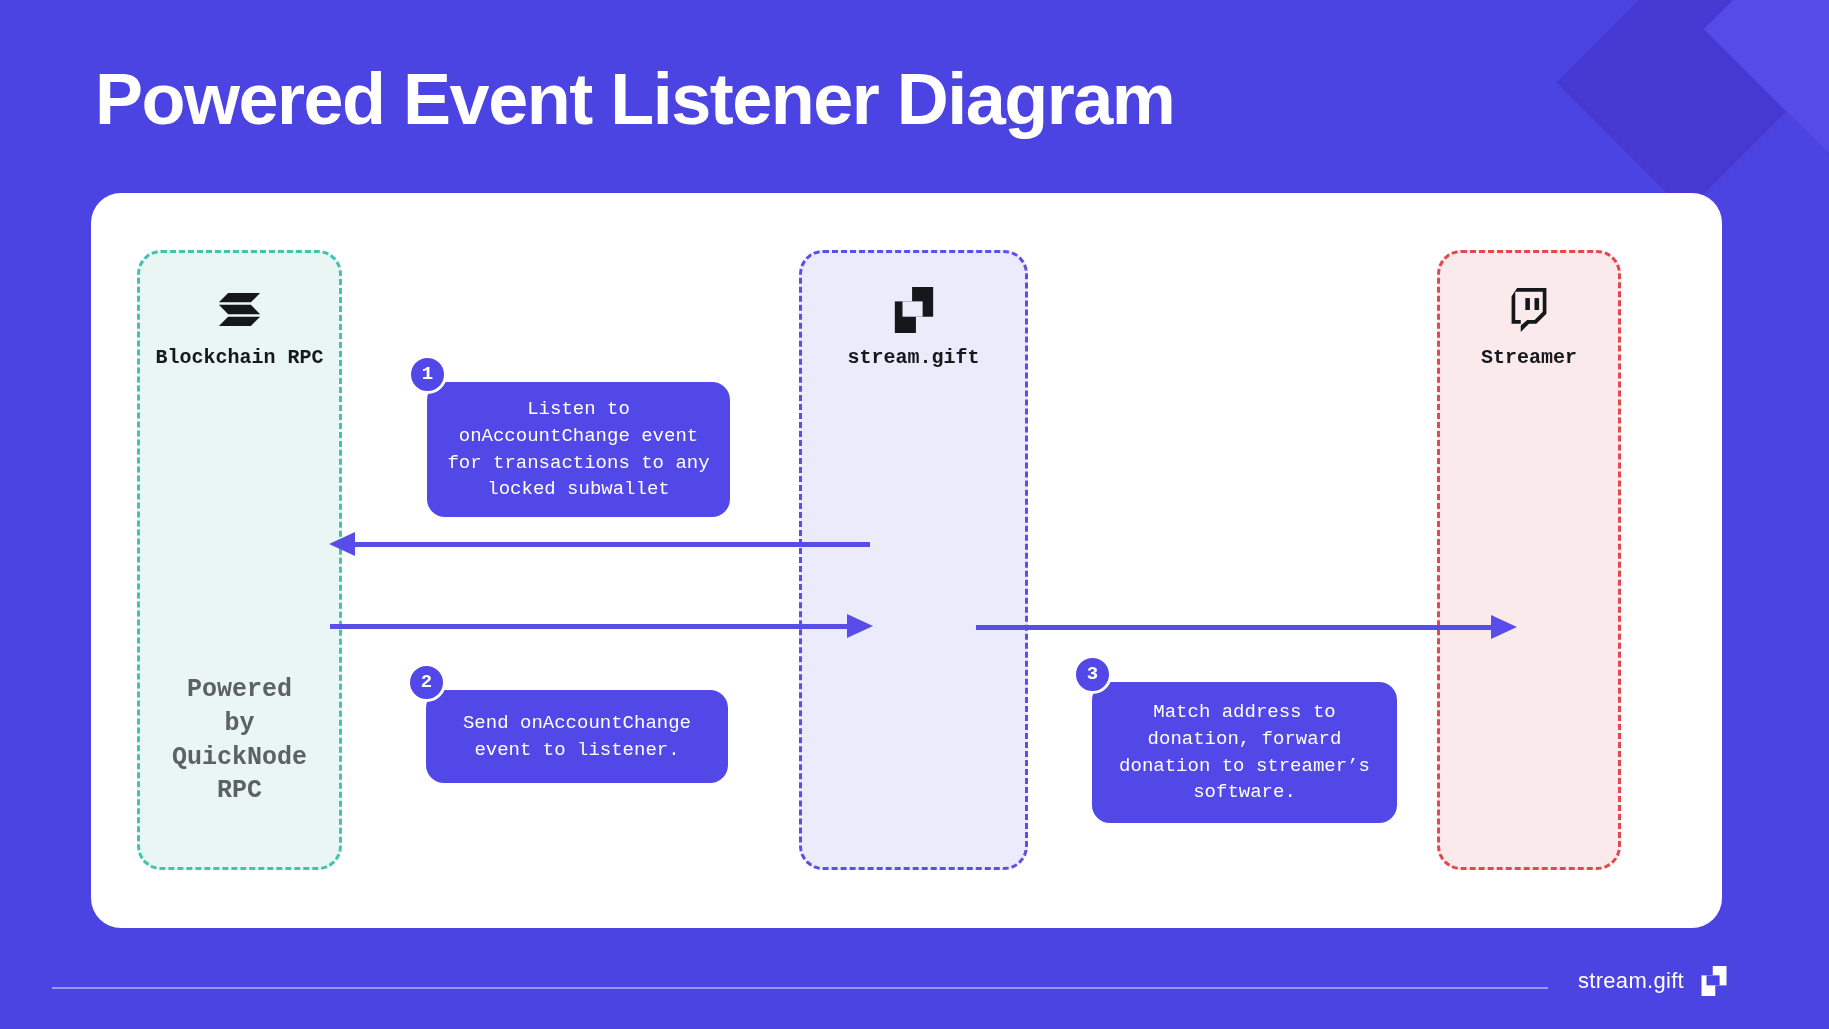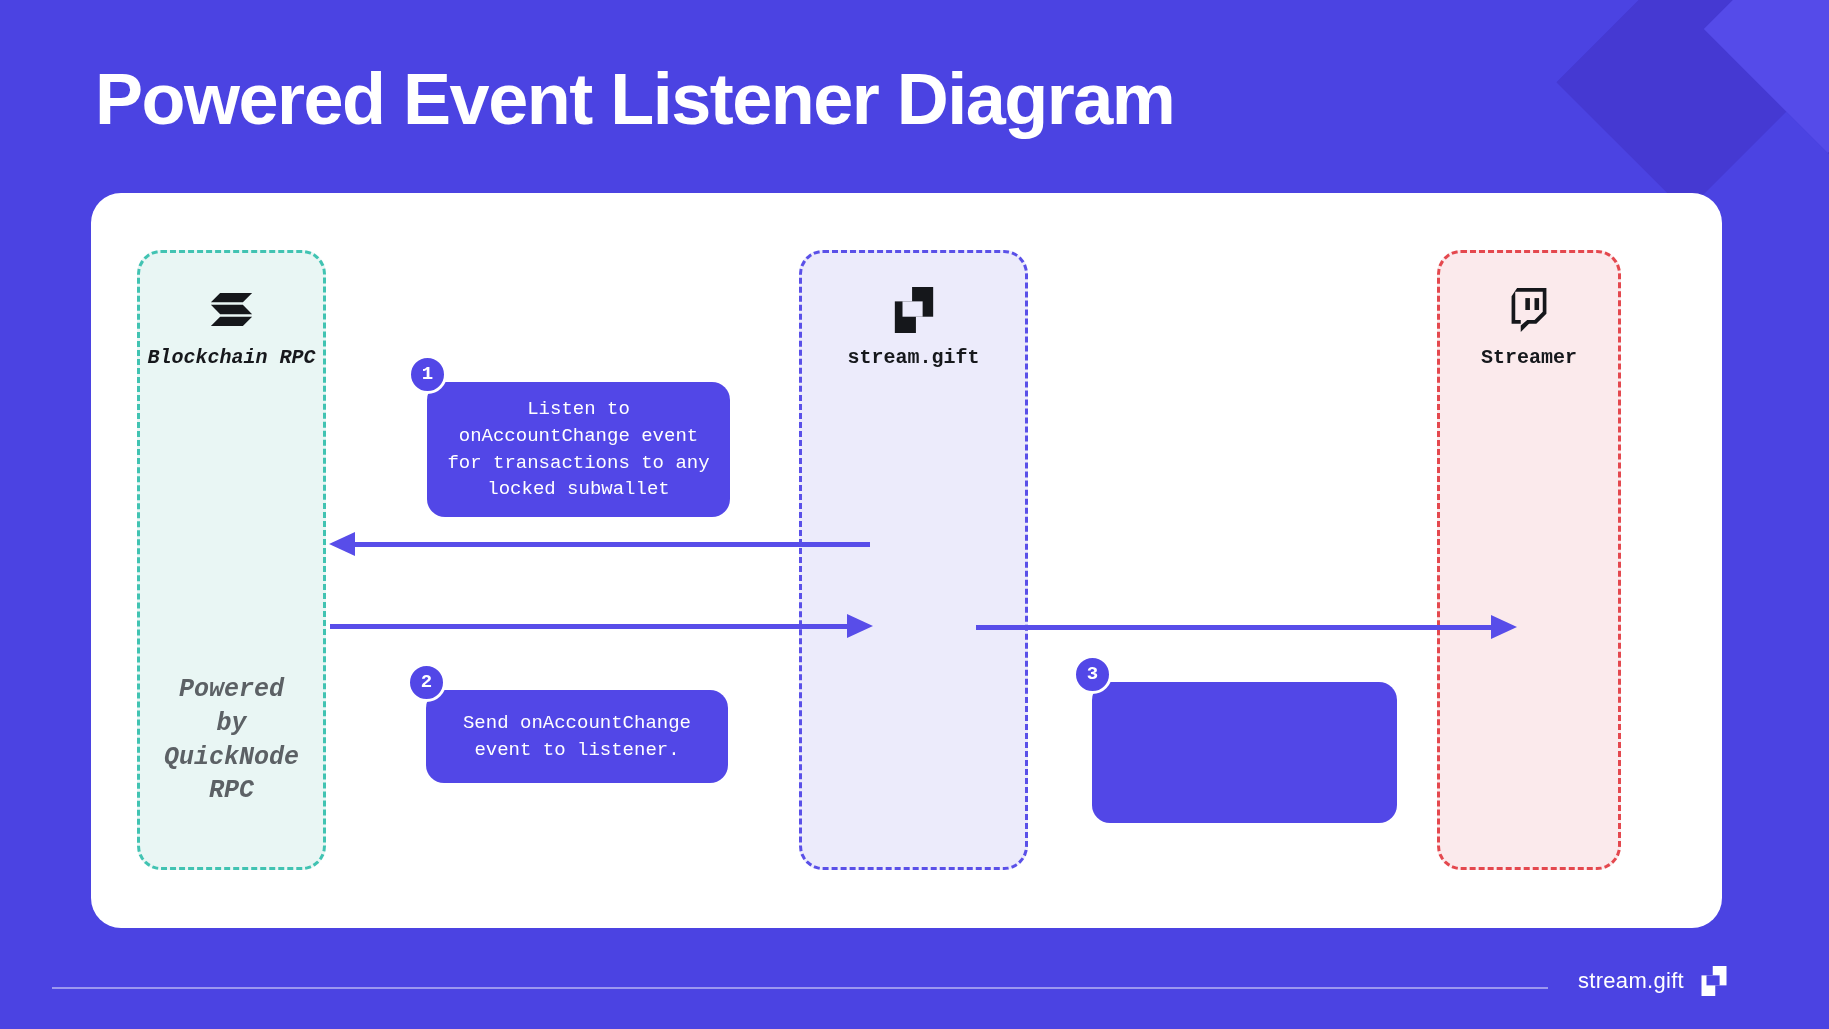--- a/index.html
+++ b/index.html
@@ -28,21 +28,21 @@
     width:1631px; height:735px;
     background:#ffffff; border-radius:30px;
   }
 
   
   .node {
     position:absolute; top:57px; height:620px;
     border:3px dashed #999; border-radius:24px;
     text-align:center; padding-top:33px;
   }
-  .node-1 { left:46px;   width:189px;font-style:italic; }
+  .node-1 { left:46px;   width:205px; }
   .node-2 { left:708px;  width:229px; }
   .node-3 { left:1346px; width:184px; }
   .node-icon { height:47px; display:flex; align-items:center; justify-content:center; }
   .node-label {
     margin-top:13px;
     font-family:"Liberation Mono","DejaVu Sans Mono",monospace;
     font-weight:700; font-size:20px; color:#16181c;
     white-space:nowrap;
   }
   .node-note {
@@ -148,20 +148,21 @@
     <span>Listen to onAccountChange event for transactions to any locked subwallet</span>
   </div>
 
   <div class="callout callout-2" style="background-color: rgb(82, 71, 231);">
     <div class="badge" style="background-color: rgb(82, 71, 231);">2</div>
     <span>Send onAccountChange event to listener.</span>
   </div>
 
   <div class="callout callout-3" style="background-color: rgb(82, 71, 231);">
     <div class="badge" style="background-color: rgb(82, 71, 231);">3</div>
+    <span>Match address to donation, forward donation to streamer’s software.</span>
   </div>
 
   <div class="arrow arrow-1" style="background-color: rgb(88, 77, 233);">
     <div class="head" style="border-right-color: rgb(88, 77, 233);"></div>
   </div>
   <div class="arrow arrow-2" style="background-color: rgb(88, 77, 233);">
     <div class="head" style="border-left-color: rgb(88, 77, 233);"></div>
   </div>
   <div class="arrow arrow-3" style="background-color: rgb(88, 77, 233);">
     <div class="head" style="border-left-color: rgb(88, 77, 233);"></div>

